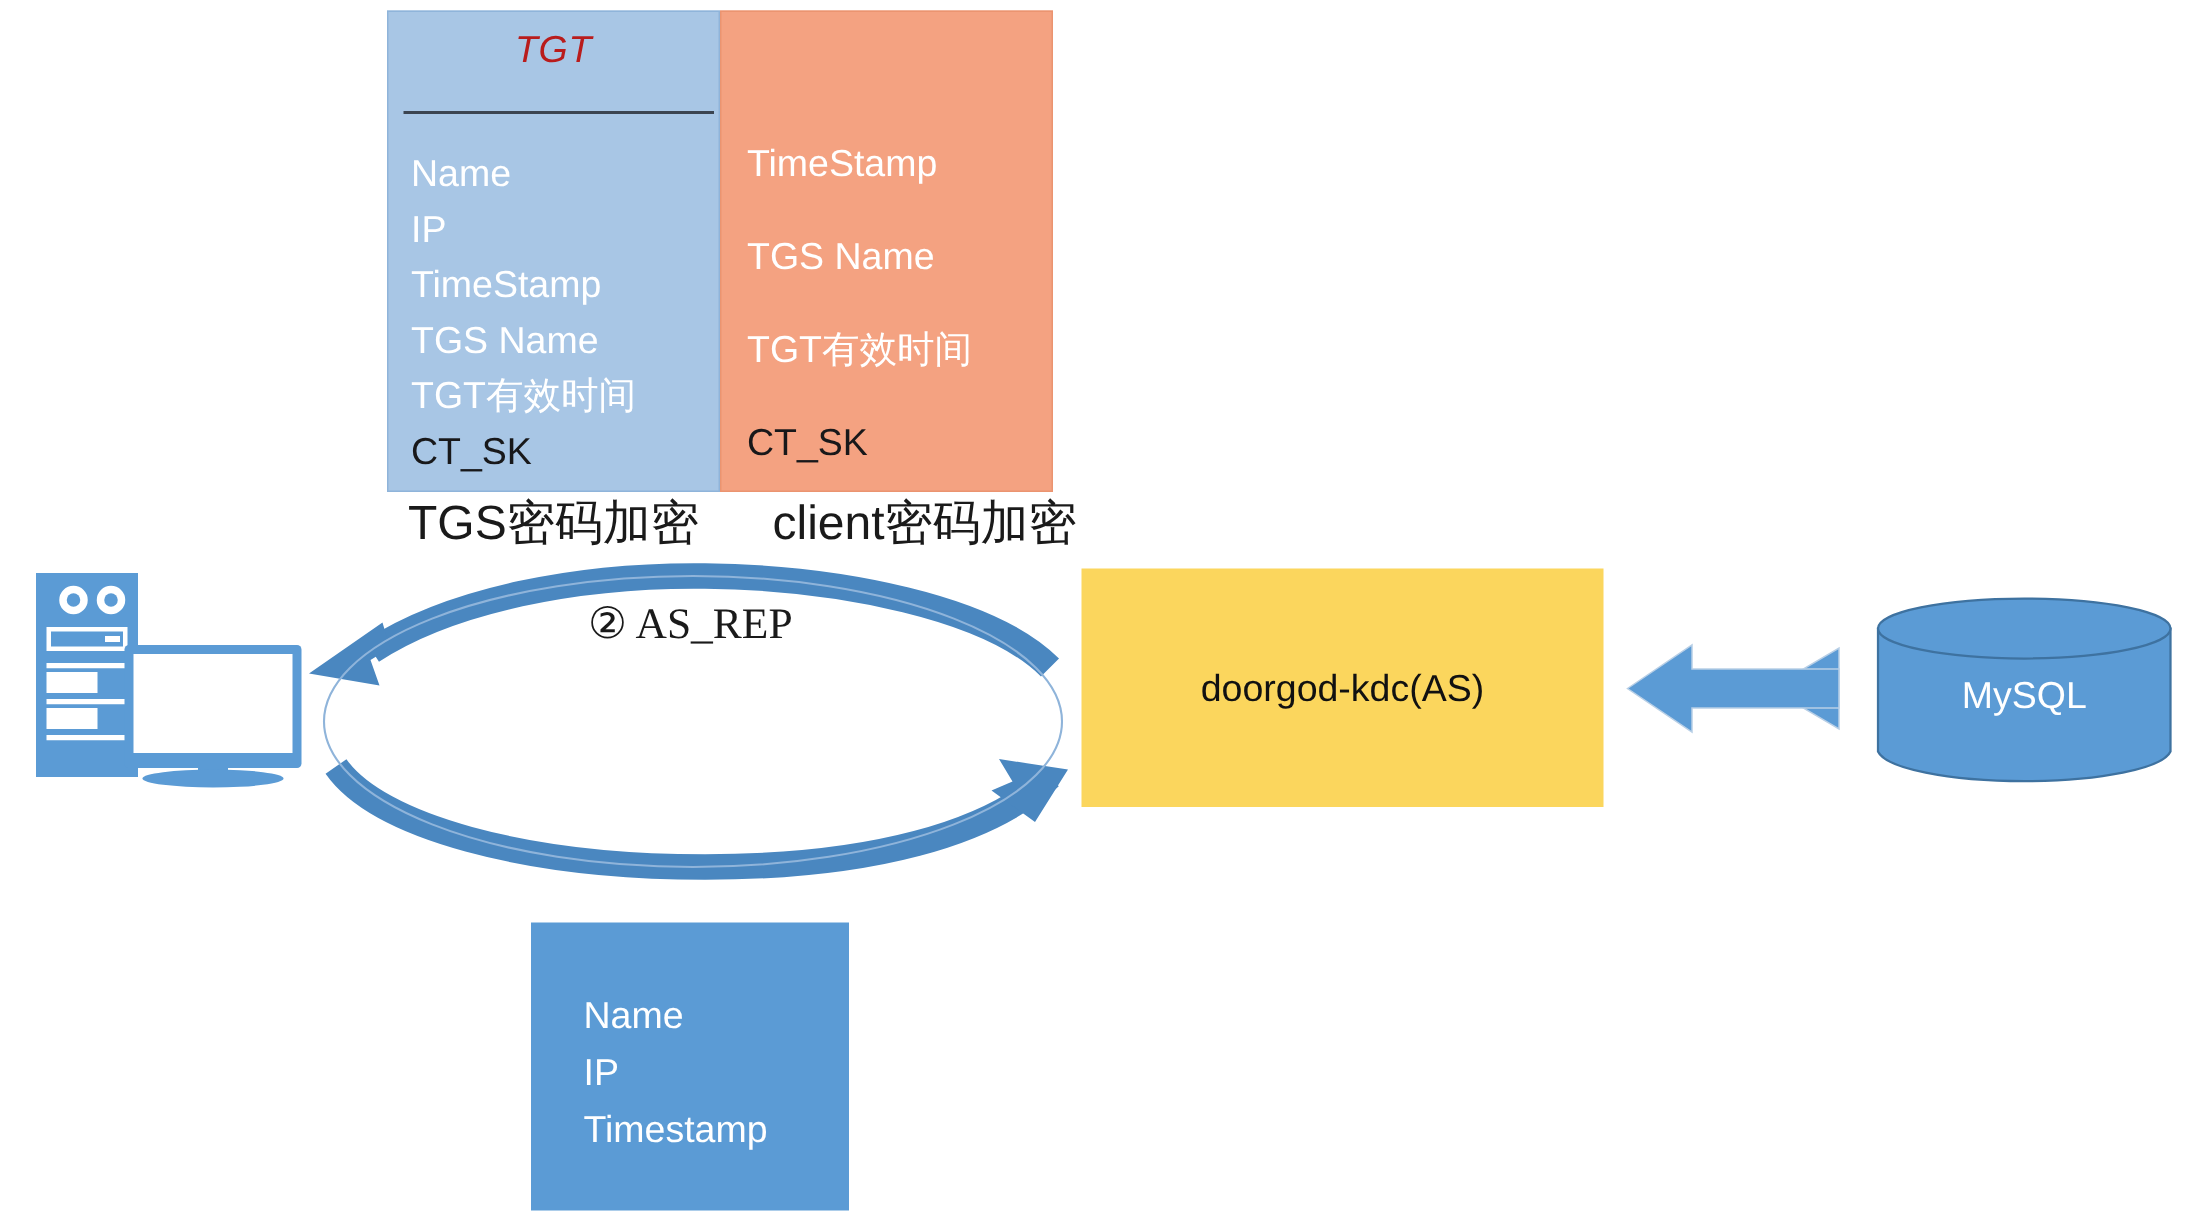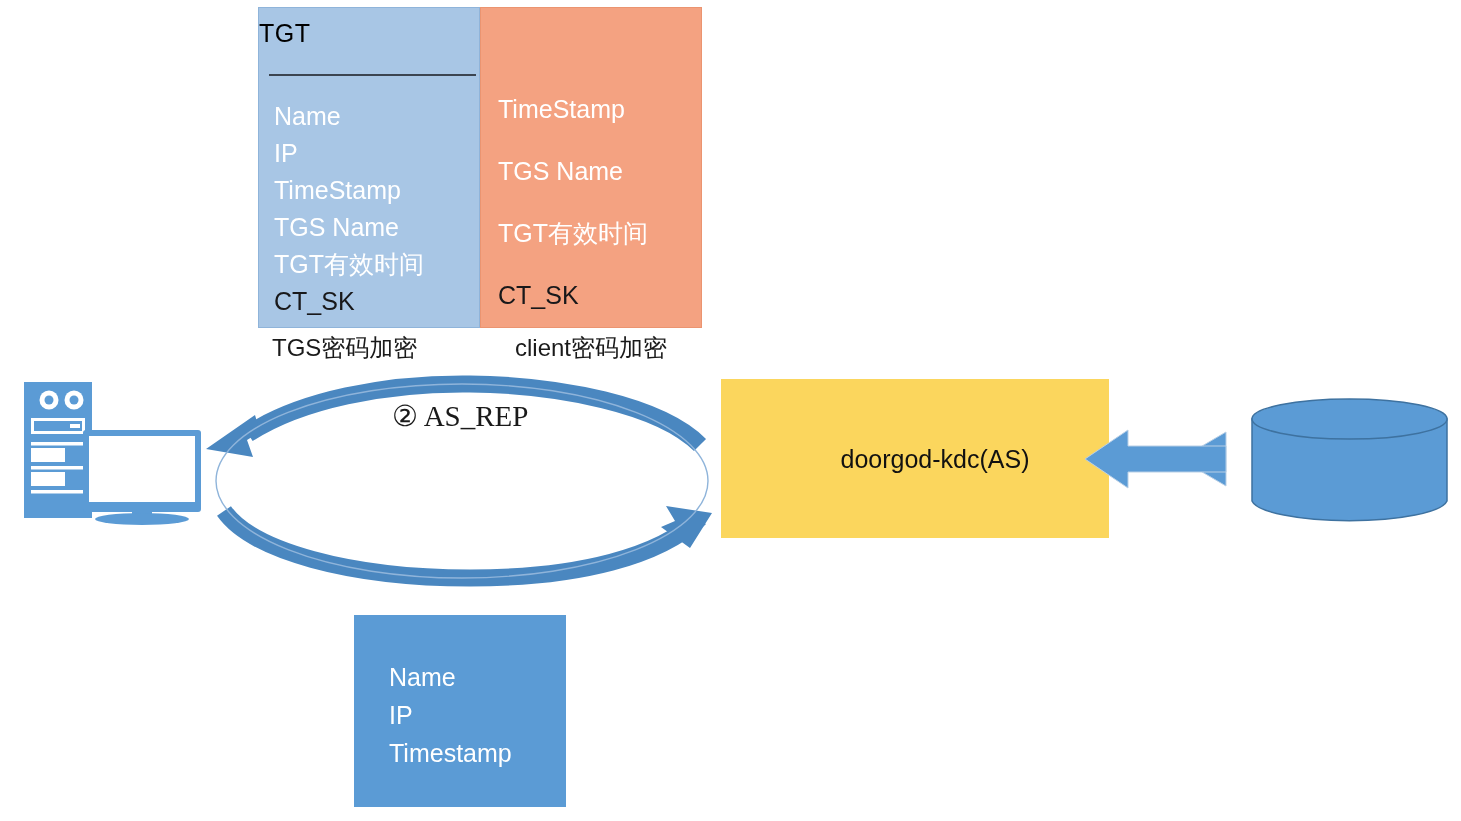--- a/index.html
+++ b/index.html
@@ -43,24 +43,26 @@
     left: 222px;
     width: 222px;
     background: #f4a281;
     border: 1px solid #eb9470;
   }
   #tgt-title {
     position: absolute;
     left: 0;
     top: 10px;
     width: 100%;
-    color: #000000;
+    text-align: center;
+    color: #b91c1c;
     font-size: 25px;
     line-height: 30px;
     letter-spacing: .5px;
+    font-style: italic;
   }
   #tgt-divider {
     position: absolute;
     left: 10px;
     right: 3px;
     top: 66px;
     height: 2px;
     background: #3b4450;
   }
   #tgt-fields {
@@ -90,21 +92,21 @@
     line-height: 62px;
     white-space: nowrap;
   }
   #client-fields .field.dark {
     color: #18181a;
   }
 
   .caption {
     position: absolute;
     top: 333px;
-    font-size: 24px;
+    font-size: 32px;
     line-height: 30px;
     color: #1a1a1a;
     white-space: nowrap;
   }
   #caption-tgs { left: 272px; }
   #caption-client { left: 515px; text-align: center; }
 
   
   #client-node {
     position: absolute;
@@ -128,21 +130,20 @@
   #kdc-box {
     position: absolute;
     left: 721px;
     top: 379px;
     width: 348px;
     height: 159px;
     background: #fbd65d;
     display: flex;
     align-items: center;
     justify-content: center;
-    padding-left: 40px;
   }
   #kdc-label {
     font-size: 25px;
     line-height: 32px;
     color: #111111;
     white-space: nowrap;
   }
 
   
   #mysql-node {
@@ -265,20 +266,21 @@
 
   <div id="kdc-box">
     <span id="kdc-label">doorgod-kdc(AS)</span>
   </div>
 
   <div id="mysql-node">
     <svg width="201" height="126" viewBox="0 0 201 126">
       <path d="M3,22 L3,104 A98,22 0 0 0 198,104 L198,22 Z" fill="#5b9bd5" stroke="#3e72a0" stroke-width="1.5"></path>
       <ellipse cx="100.5" cy="22" rx="97.5" ry="20" fill="#5b9bd5" stroke="#3e72a0" stroke-width="1.5"></ellipse>
     </svg>
+    <div id="mysql-label">MySQL</div>
   </div>
 
   <div id="payload-box">
     <div id="payload-fields">
       <div class="field">Name</div>
       <div class="field">IP</div>
       <div class="field">Timestamp</div>
     </div>
   </div>
 

